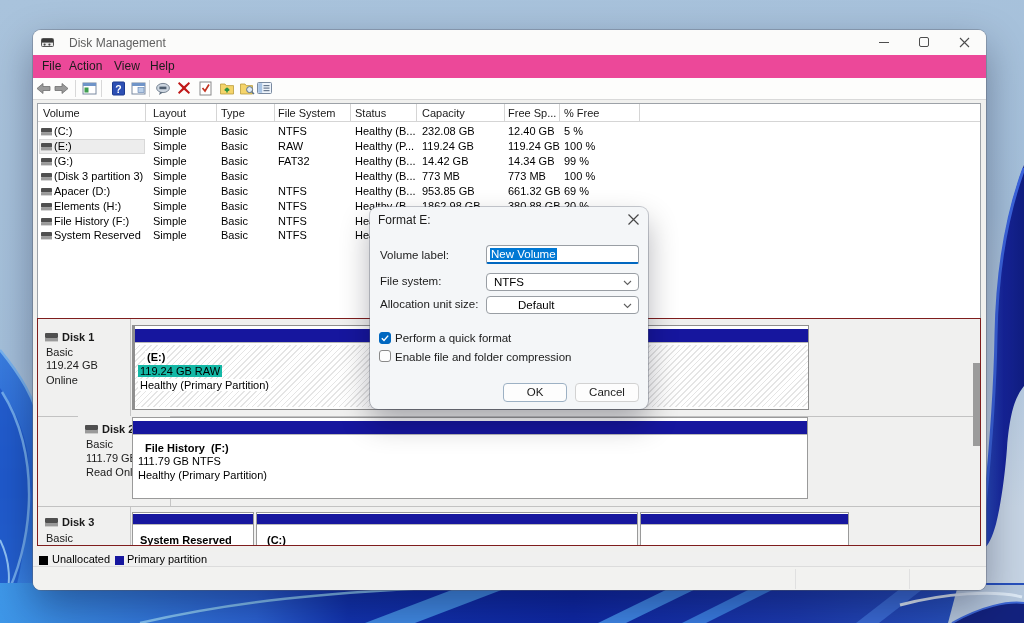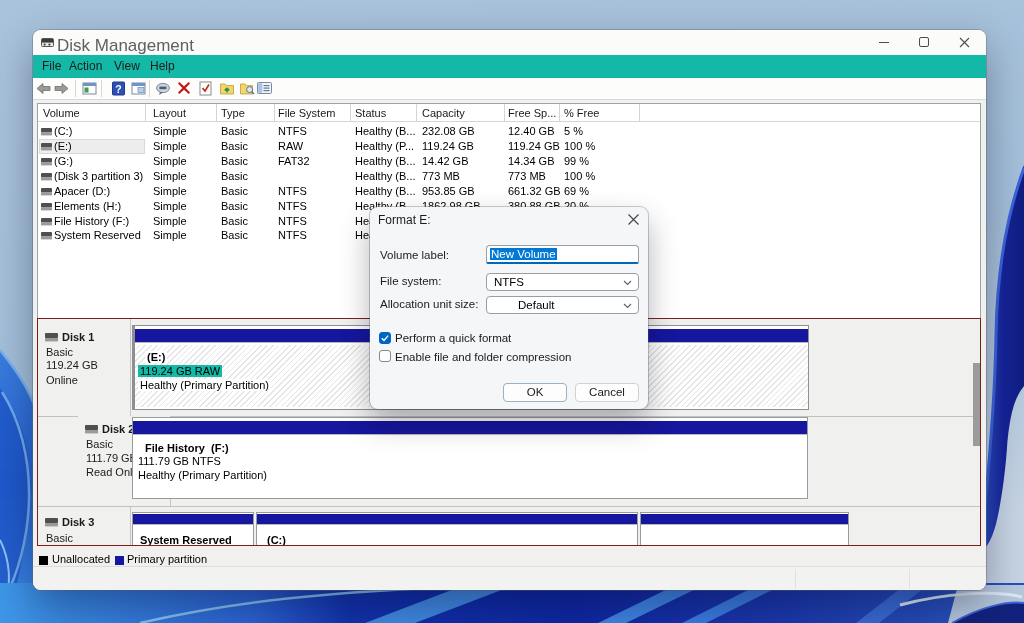--- a/index.html
+++ b/index.html
@@ -7,24 +7,24 @@
   #wall { position:absolute; left:0; top:0; width:1024px; height:623px; }
   #win {
     position:absolute; left:33px; top:30px; width:953px; height:560px;
     background:#f0f0ee; border-radius:8px;
     box-shadow: 0 16px 40px rgba(0,0,30,0.35), 0 0 0 1px rgba(110,120,135,0.45);
     overflow:hidden; z-index:2;
   }
   .abs { position:absolute; }
   
   #titlebar { position:absolute; left:0; top:0; width:100%; height:25px; background:#fbfbfa; }
-  #titletext { position:absolute; left:24px; top:6px; font-size:17px; color:#606060; }
+  #titletext { position:absolute; left:36px; top:6px; font-size:12px; color:#606060; }
   .capbtn { position:absolute; top:0; width:44px; height:25px; color:#4d4d4d; text-align:center; }
   
-  #menubar { position:absolute; left:0; top:25px; width:100%; height:23px; background:#14b8a6; }
+  #menubar { position:absolute; left:0; top:25px; width:100%; height:23px; background:#ec4899; }
   .menuitem { position:absolute; top:4px; font-size:12px; color:#1c1c1c; }
   
   #toolbar { position:absolute; left:0; top:48px; width:100%; height:22px; background:#fdfdfc; border-bottom:1px solid #d9d9d9; }
   .tsep { position:absolute; top:2px; width:1px; height:17px; background:#d8d8d8; }
   .ticon { position:absolute; top:3px; }
   
   #listpane { position:absolute; left:4px; top:73px; width:944px; height:219px; background:#ffffff; border:1px solid #9da2a8; }
   #lvheader { position:absolute; left:0; top:0; width:100%; height:18px; background:#ffffff; border-bottom:1px solid #d5d5d5; }
   .hcol { position:absolute; top:0; height:18px; border-right:1px solid #d5d5d5; }
   .htext { position:absolute; top:3px; font-size:11px; color:#1a1a1a; white-space:nowrap; }

